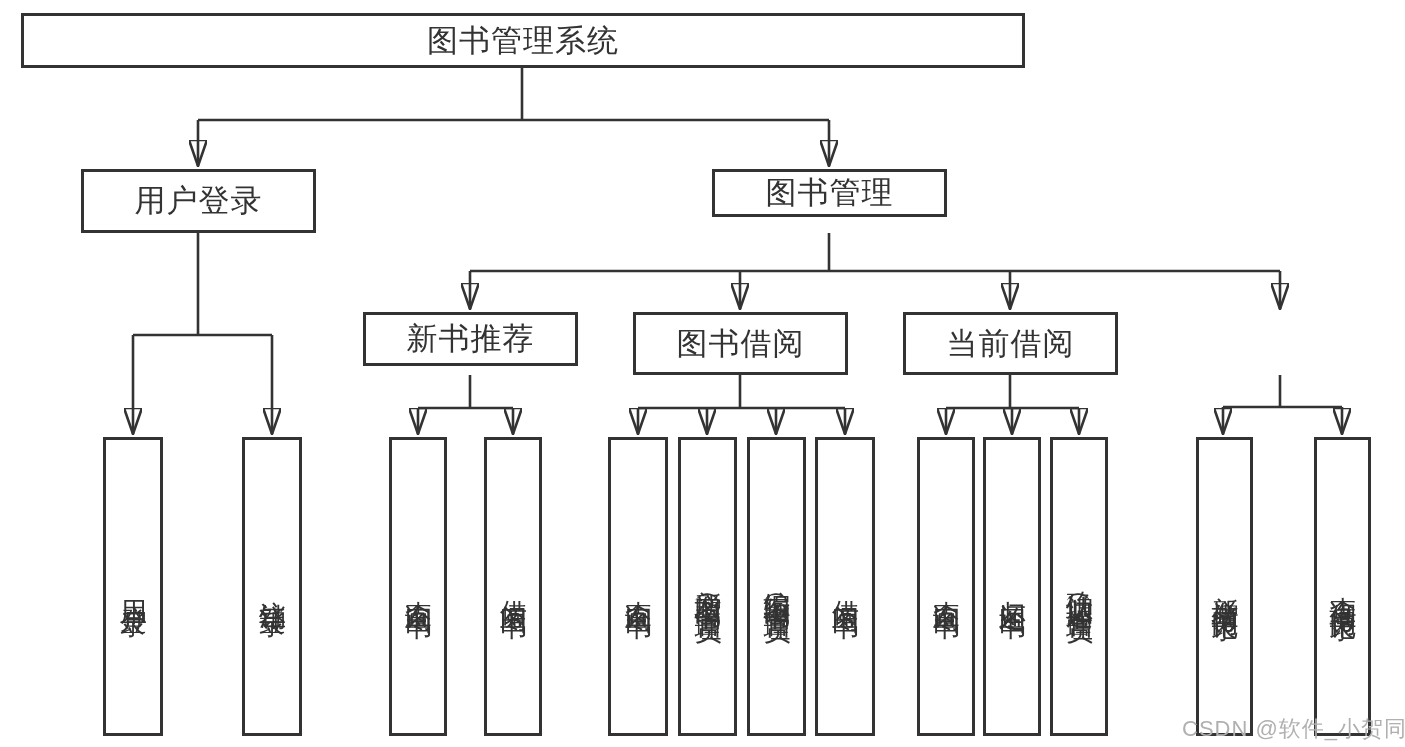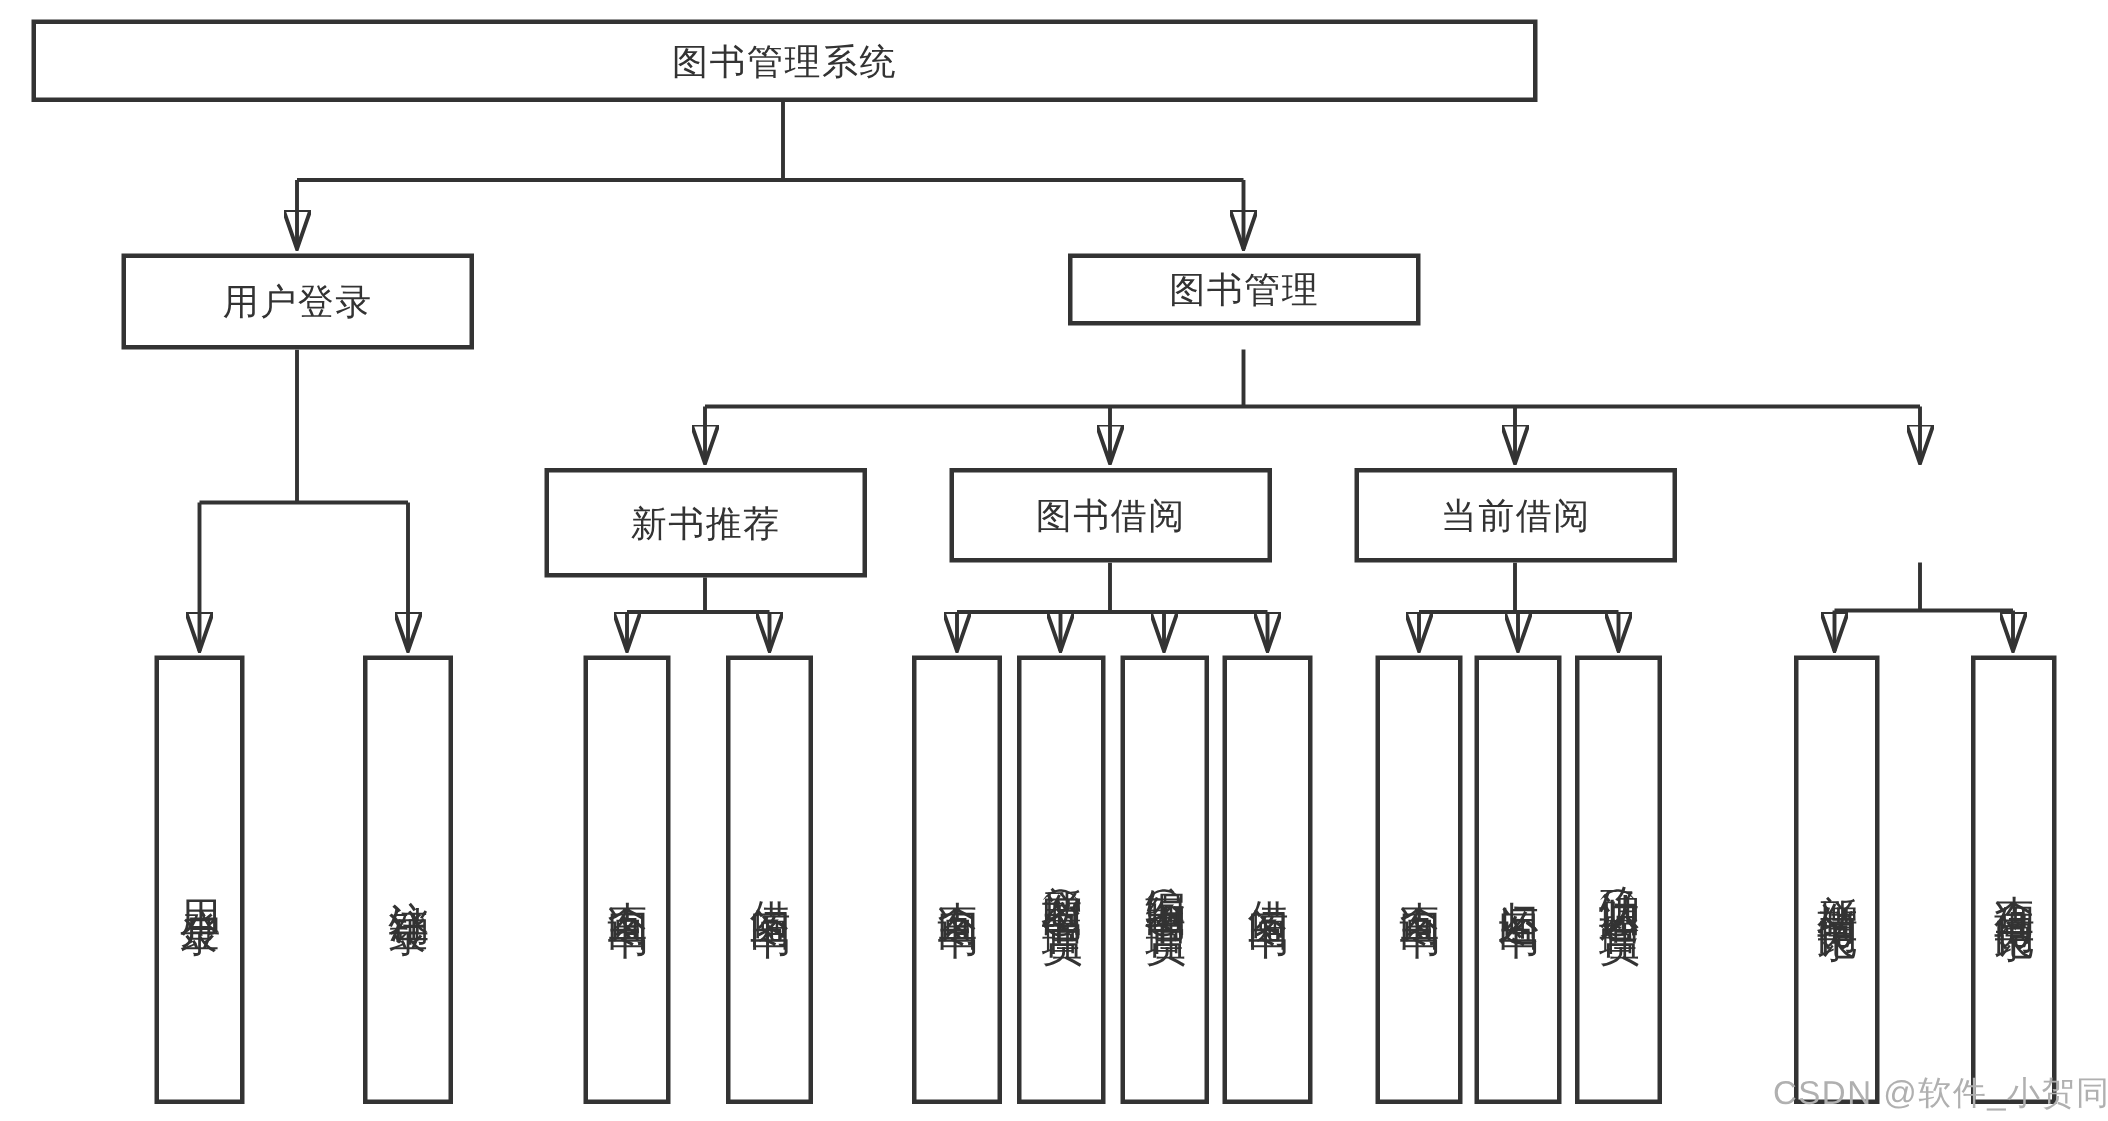--- a/index.html
+++ b/index.html
@@ -24,21 +24,21 @@
     box-sizing: border-box;
     border: 3px solid #333333;
     background: #ffffff;
     display: flex;
     align-items: center;
     justify-content: center;
     z-index: 2;
   }
   .node span { color: #333333; }
   .hnode span {
-    font-size: 24px;
+    font-size: 31px;
     letter-spacing: 1px;
     white-space: nowrap;
   }
   .leaf span {
     writing-mode: vertical-rl;
     font-size: 27px;
     letter-spacing: 4px;
     line-height: 1.0;
   }
   .watermark {
@@ -123,21 +123,21 @@
     <span>图书管理系统</span>
   </div>
 
   <div class="node hnode" style="left:81px; top:169px; width:235px; height:64px;">
     <span>用户登录</span>
   </div>
   <div class="node hnode" style="left:712px; top:169px; width:235px; height:48px;">
     <span>图书管理</span>
   </div>
 
-  <div class="node hnode" style="left:363px; top:312px; width:215px; height:73px;">
+  <div class="node hnode" style="left:363px; top:312px; width:215px; height:54px;">
     <span>新书推荐</span>
   </div>
   <div class="node hnode" style="left:633px; top:312px; width:215px; height:63px;">
     <span>图书借阅</span>
   </div>
   <div class="node hnode" style="left:903px; top:312px; width:215px; height:63px;">
     <span>当前借阅</span>
   </div>
 
   <div class="node leaf" style="left:103px; top:437px; width:60px; height:299px;">

